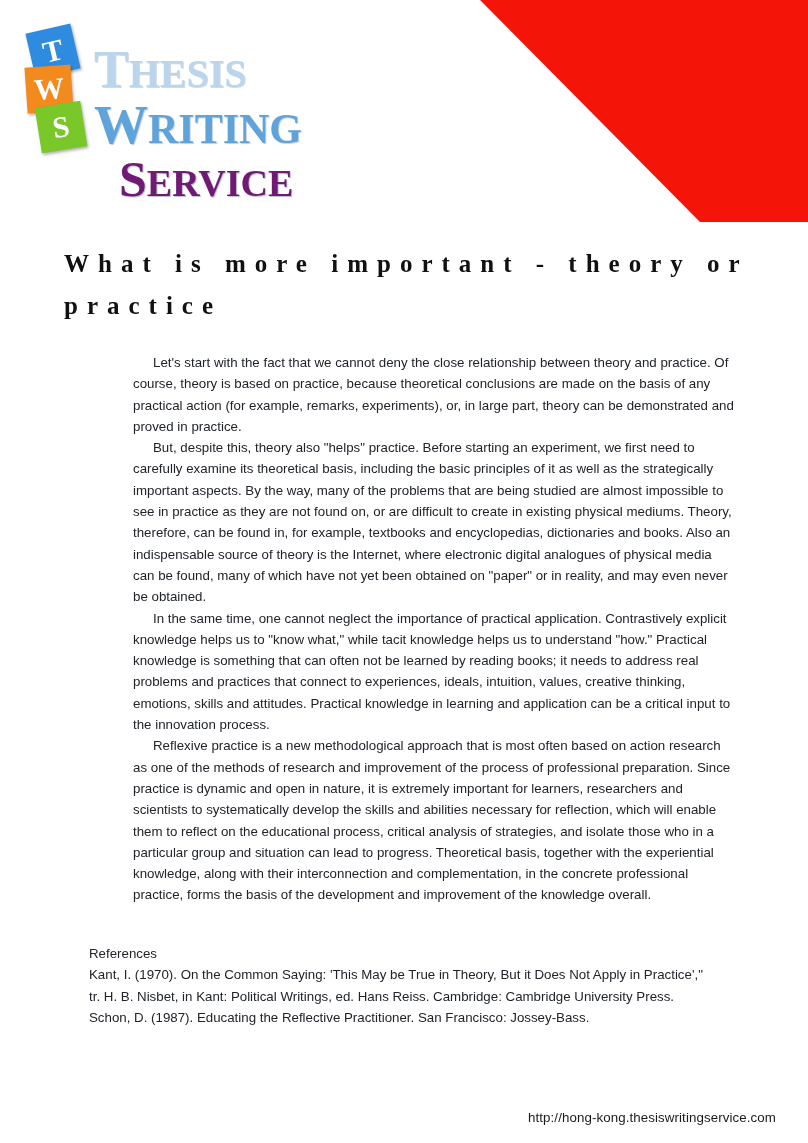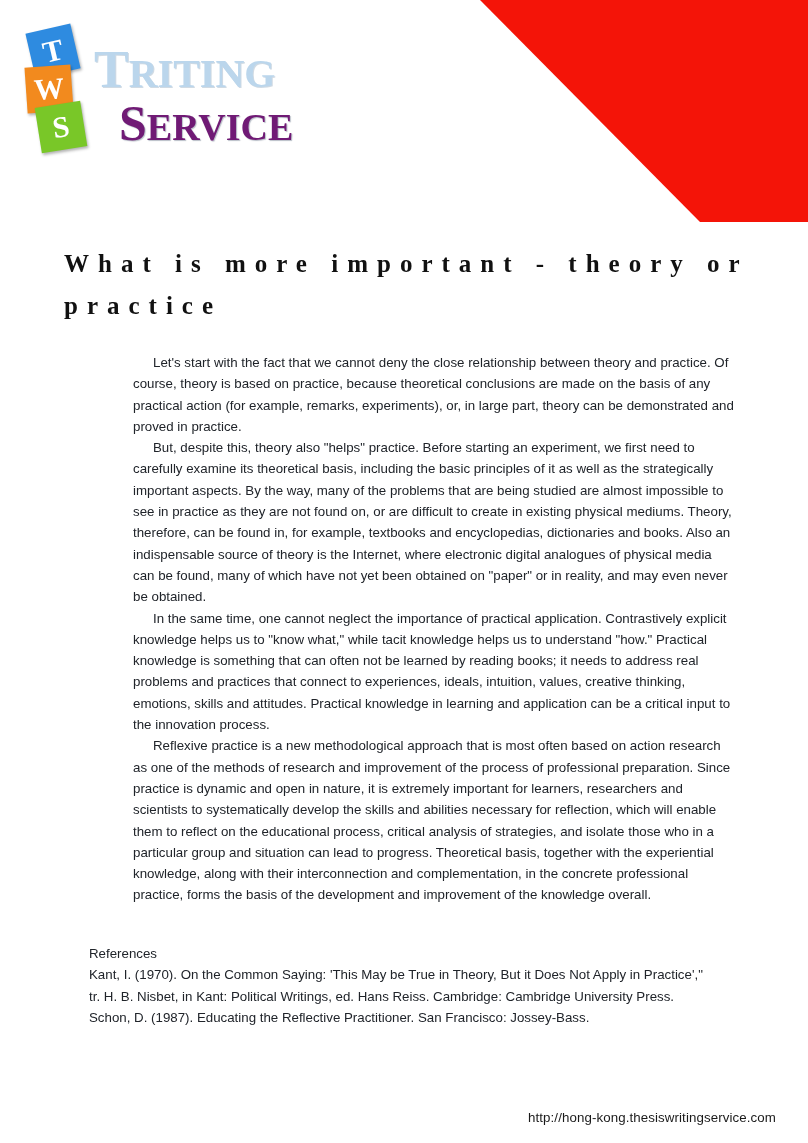--- a/index.html
+++ b/index.html
@@ -200,21 +200,24 @@
 
     <div class="logo-tiles">
       <div class="tile-ghost"></div>
       <div class="tile tile-t" style="background: rgb(46, 139, 224);">T</div>
       <div class="tile tile-w" style="background: rgb(242, 138, 30);">W</div>
       <div class="tile tile-s" style="background: rgb(121, 199, 40);">S</div>
     </div>
 
     <div class="logo-words">
       <div class="logo-line logo-thesis" style="color: rgb(187, 214, 236);">
-        <span class="cap">T</span><span>RITING</span>
+        <span class="cap">T</span><span>HESIS</span>
+      </div>
+      <div class="logo-line logo-writing" style="color: rgb(95, 163, 219);">
+        <span class="cap">W</span><span>RITING</span>
       </div>
       <div class="logo-line logo-service" style="color: #701a75; margin-left: 25px;">
         <span class="cap">S</span><span>ERVICE</span>
       </div>
     </div>
 
   </div>
 </div>
 
 <div class="doc-title">What is more important - theory or practice</div>

